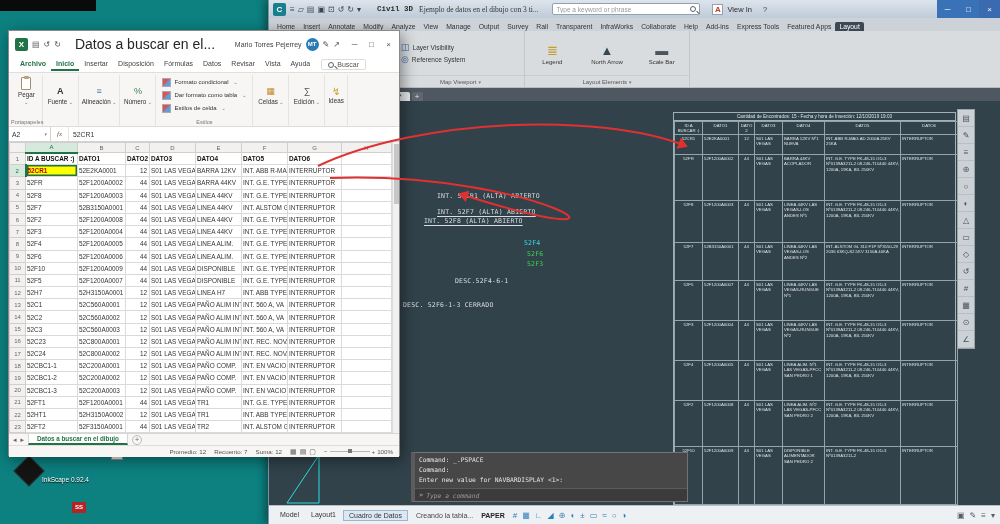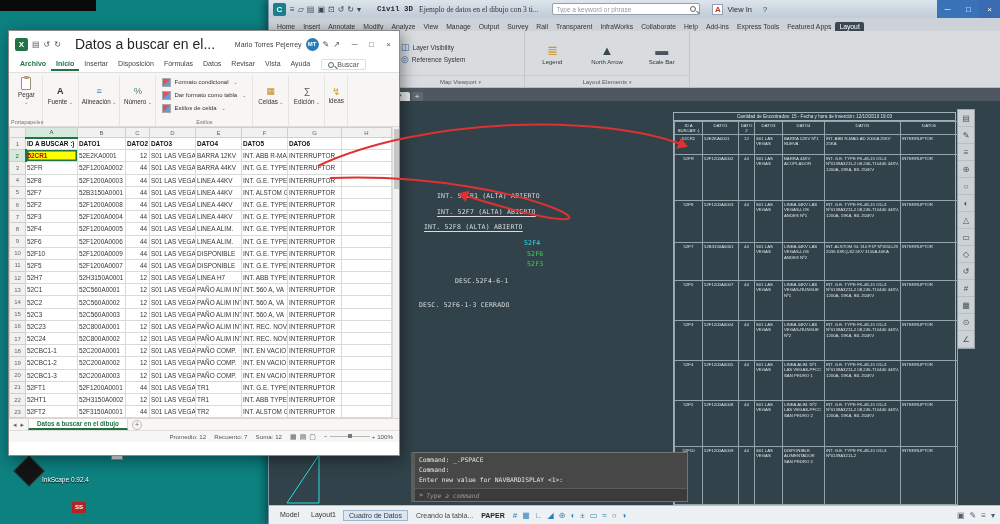--- a/index.html
+++ b/index.html
@@ -53,24 +53,24 @@
   .pbtns.rowset div:nth-of-type(2) .pglyph { color:#37474f; }
   .plab { height:12px; border-top:1px solid #c9cdd1; font-size:6px; color:#555; display:flex; align-items:center; justify-content:center; gap:2px; }
   .plab::after { content:"▾"; font-size:5px; color:#777; }
 
   .acad-filetabs { height:13px; background:#4f5860; display:flex; align-items:flex-end; padding-left:4px; gap:2px; }
   .ftab { background:#e6e8ea; color:#333; font-size:6.5px; padding:1px 8px 1px 5px; border-radius:2px 2px 0 0; max-width:175px; white-space:nowrap; overflow:hidden; }
   .fadd { width:11px; background:#5f6870; color:#dfe3e6; font-size:8px; text-align:center; border-radius:2px 2px 0 0; }
 
   .acad-canvas { position:absolute; left:0; top:101px; width:732px; height:404px; background:#31424a; overflow:hidden; }
   .ctext { position:absolute; font-family:"DejaVu Sans Mono", monospace; font-size:6.5px; color:#d9dcde; white-space:nowrap; letter-spacing:.2px; }
-  .ct1{left:168px;top:91px} .ct2{left:168px;top:107px} .ct3{left:155px;top:122px}
+  .ct1{left:168px;top:91px} .ct2{left:168px;top:107px} .ct3{left:155px;top:116px}
   .u { text-decoration:underline; text-underline-offset:2px; }
   .ct4{left:255px;top:138px;color:#38d9e8} .ct5{left:258px;top:149px;color:#3bd44f} .ct6{left:258px;top:159px;color:#3bd44f}
-  .ct7{left:186px;top:176px} .ct8{left:150px;top:200px}
+  .ct7{left:186px;top:176px} .ct8{left:134px;top:200px}
 
   .dtable { position:absolute; left:404px; top:11px; width:283px; border:1px solid #9fb0b8; color:#dde3e6; }
   .dtitle { font-size:4.6px; text-align:center; border-bottom:1px solid #9fb0b8; padding:1px 0; white-space:nowrap; overflow:hidden; }
   .dtable table { width:100%; border-collapse:collapse; table-layout:fixed; }
   .dtable th, .dtable td { border:0.5px solid #93a4ac; font-size:4.3px; font-weight:normal; padding:0.5px 1px; vertical-align:top; overflow:hidden; word-break:break-word; line-height:1.3; }
   .dtable th { text-align:center; height:9px; }
   .dtable td:first-child, .dtable td:nth-child(3) { text-align:center; }
   .drows tr:nth-of-type(1){height:20px} .drows tr:nth-of-type(2){height:46px}
   .drows tr:nth-of-type(3){height:42px} .drows tr:nth-of-type(4){height:38px}
   .drows tr:nth-of-type(5){height:40px} .drows tr:nth-of-type(6){height:40px}
@@ -564,20 +564,25 @@
     <div class="xg dd">
       <span class="gicon edit"></span>
       <span class="ddlabel">Edición</span>
     </div>
     <div class="xg ideas">
       <span class="ideaicon"></span>
       <span>Ideas</span>
     </div>
   </div>
 
+  <div class="xl-formula">
+    <div class="namebox">A2</div>
+    <div class="fxicon">fx</div>
+    <div class="fval">52CR1</div>
+  </div>
 
   <div class="xl-gridwrap">
     <table class="xlgrid">
       <colgroup>
         <col style="width:16px">
           <col style="width:52px">
           <col style="width:48px">
           <col style="width:24px">
         <col style="width:46px">
           <col style="width:46px">

